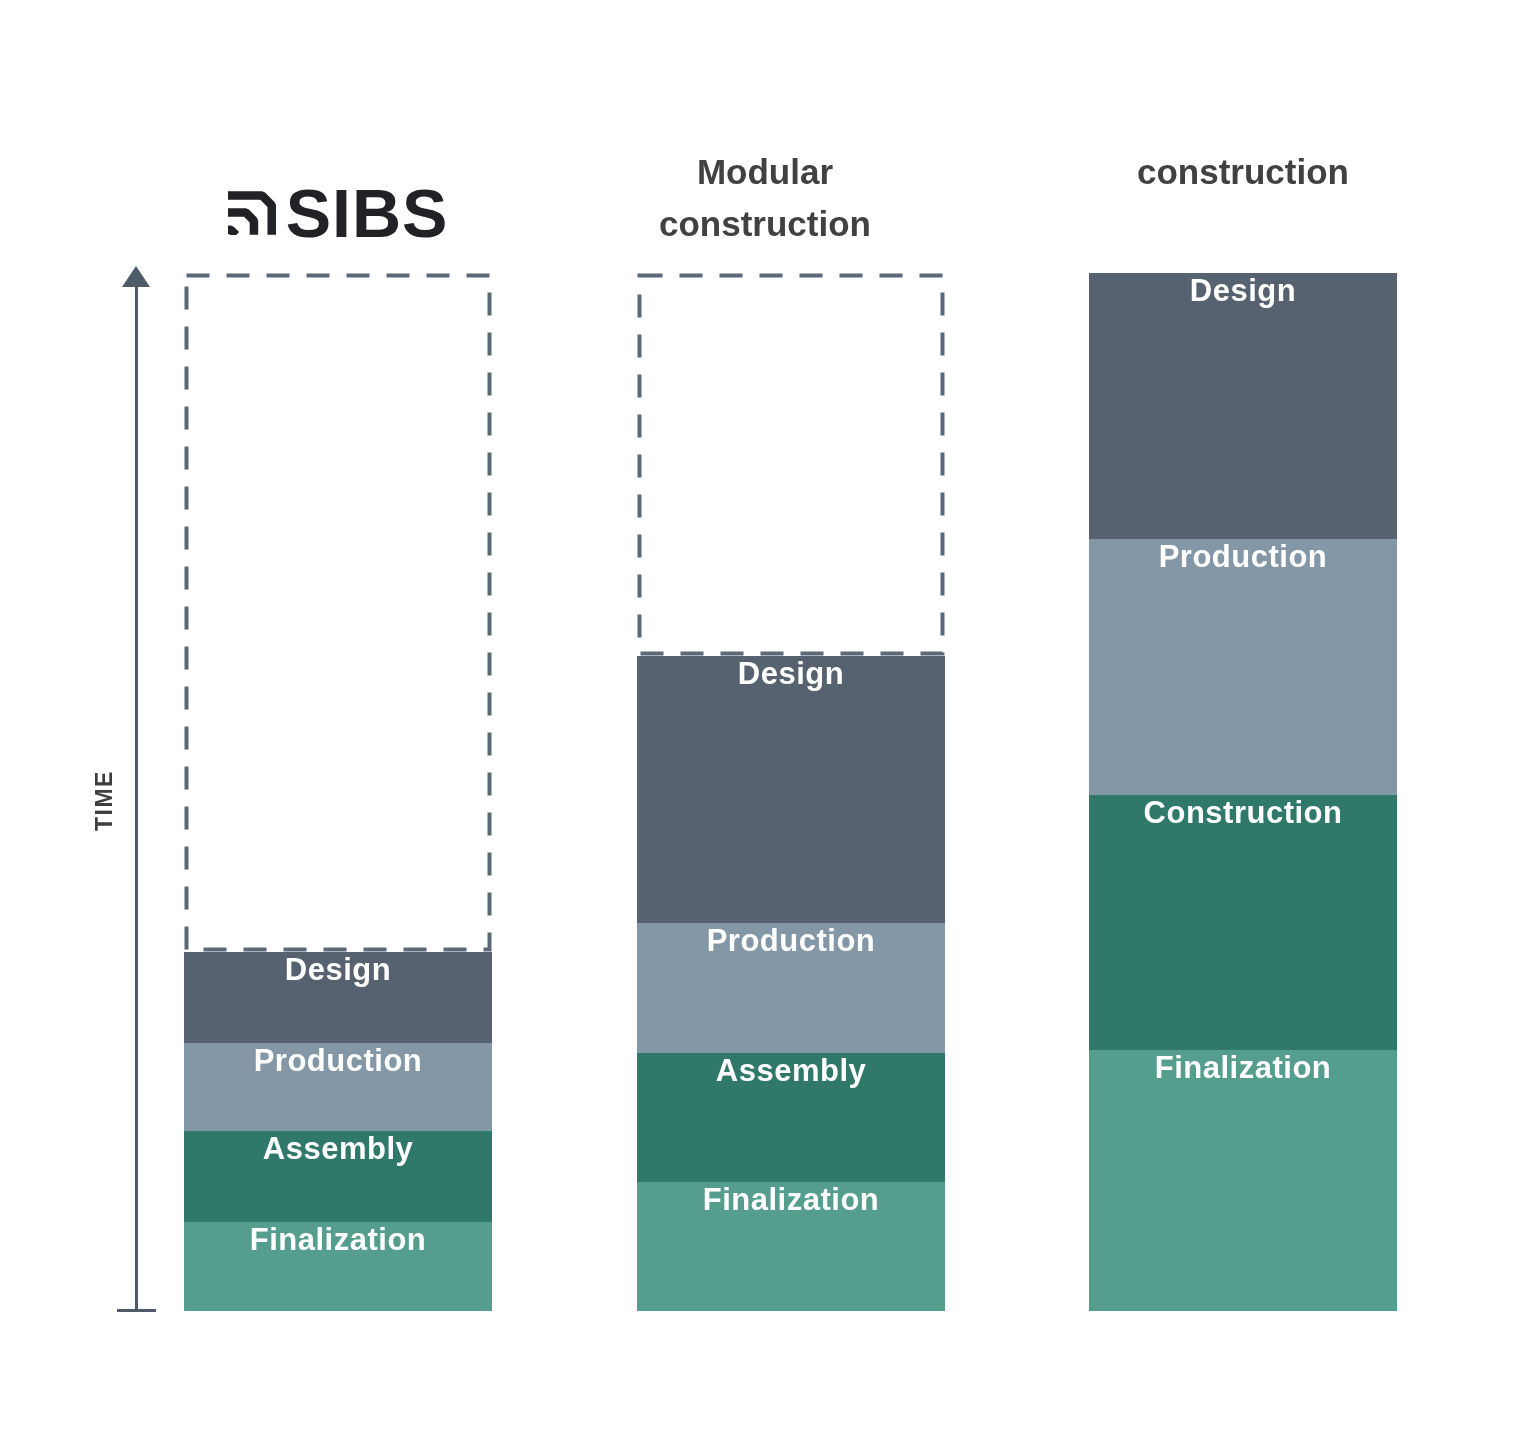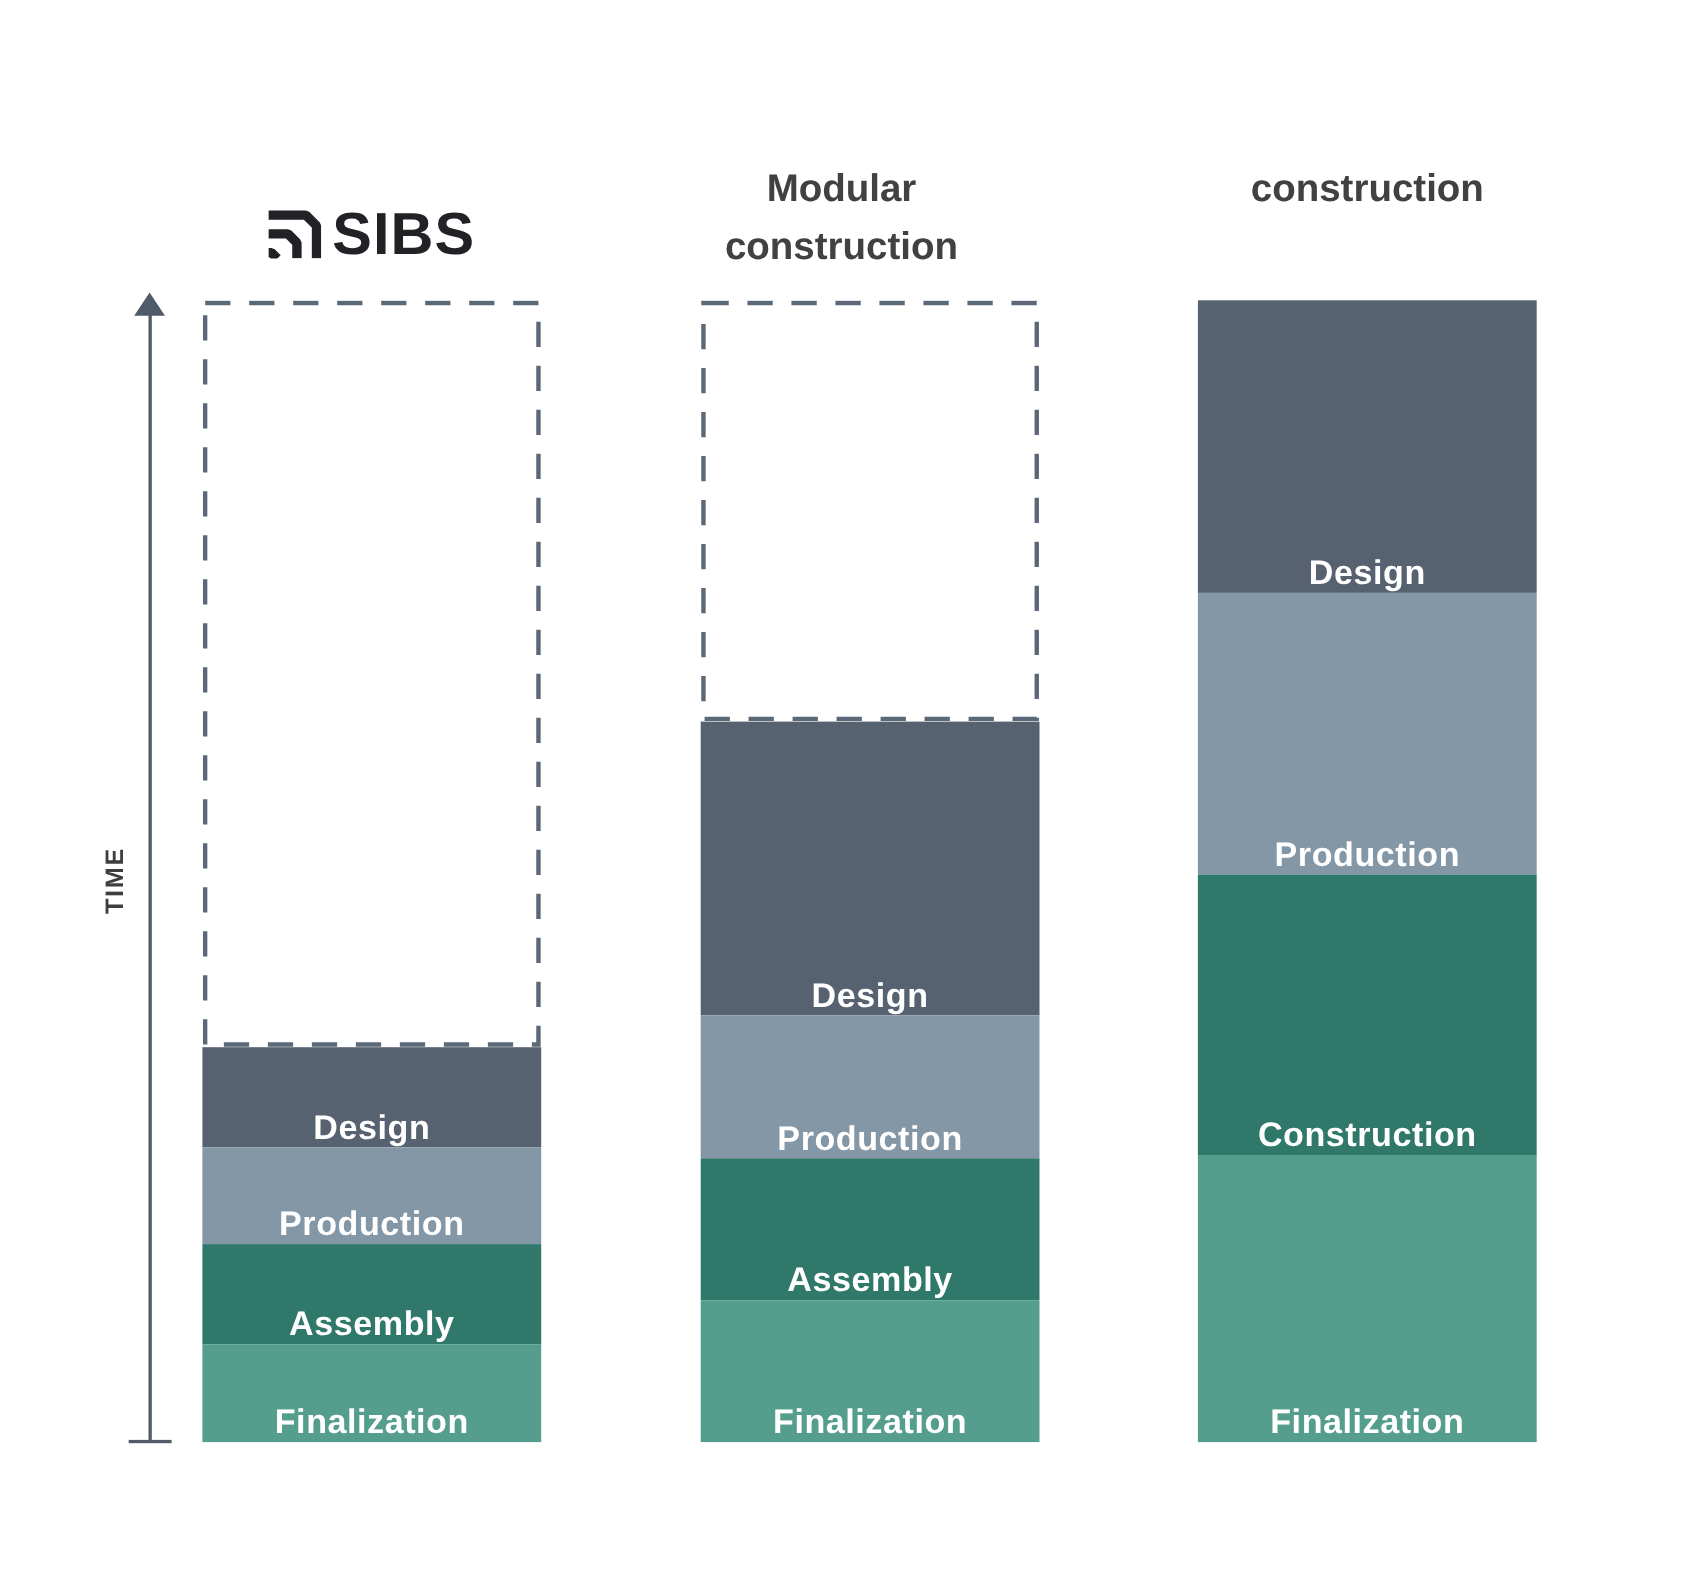--- a/index.html
+++ b/index.html
@@ -15,30 +15,30 @@
   .axis-tick{position:absolute;left:117px;top:1309px;width:39px;height:3px;background:#4F5B68;}
   .axis-label{position:absolute;left:54px;top:787px;width:100px;text-align:center;
     transform:rotate(-90deg);font-size:23px;font-weight:700;letter-spacing:1.5px;color:#3E3E3E;}
   
   .header{position:absolute;text-align:center;font-weight:700;color:#414141;
     font-size:35px;line-height:52px;}
   .header-0{left:144px;width:388px;top:178px;height:70px;display:flex;
     align-items:center;justify-content:center;gap:10px;}
   .header-1{left:571px;width:388px;top:146px;}
   .header-2{left:1049px;width:388px;top:146px;}
-  .logo-text{font-size:54px;font-weight:700;color:#212226;letter-spacing:1px;line-height:1;}
+  .logo-text{font-size:68px;font-weight:700;color:#212226;letter-spacing:1px;line-height:1;}
   .logo-icon{display:block;}
   
   .col{position:absolute;top:273px;height:1038px;width:308px;display:flex;flex-direction:column;}
   .col-0{left:184px;}
   .col-1{left:637px;}
   .col-2{left:1089px;}
   .dashed-box{position:relative;width:100%;}
   .dashed-box svg{display:block;width:100%;height:100%;}
-  .segment{width:100%;display:flex;align-items:flex-end;justify-content:center;}
+  .segment{width:100%;display:flex;align-items:flex-start;justify-content:center;}
   .segment span{color:#ffffff;font-weight:700;font-size:31px;letter-spacing:0.5px;}
 </style>
 </head>
 <body>
 
 <div class="canvas">
 
   <div class="axis-arrow"></div>
   <div class="axis-line"></div>
   <div class="axis-tick"></div>

